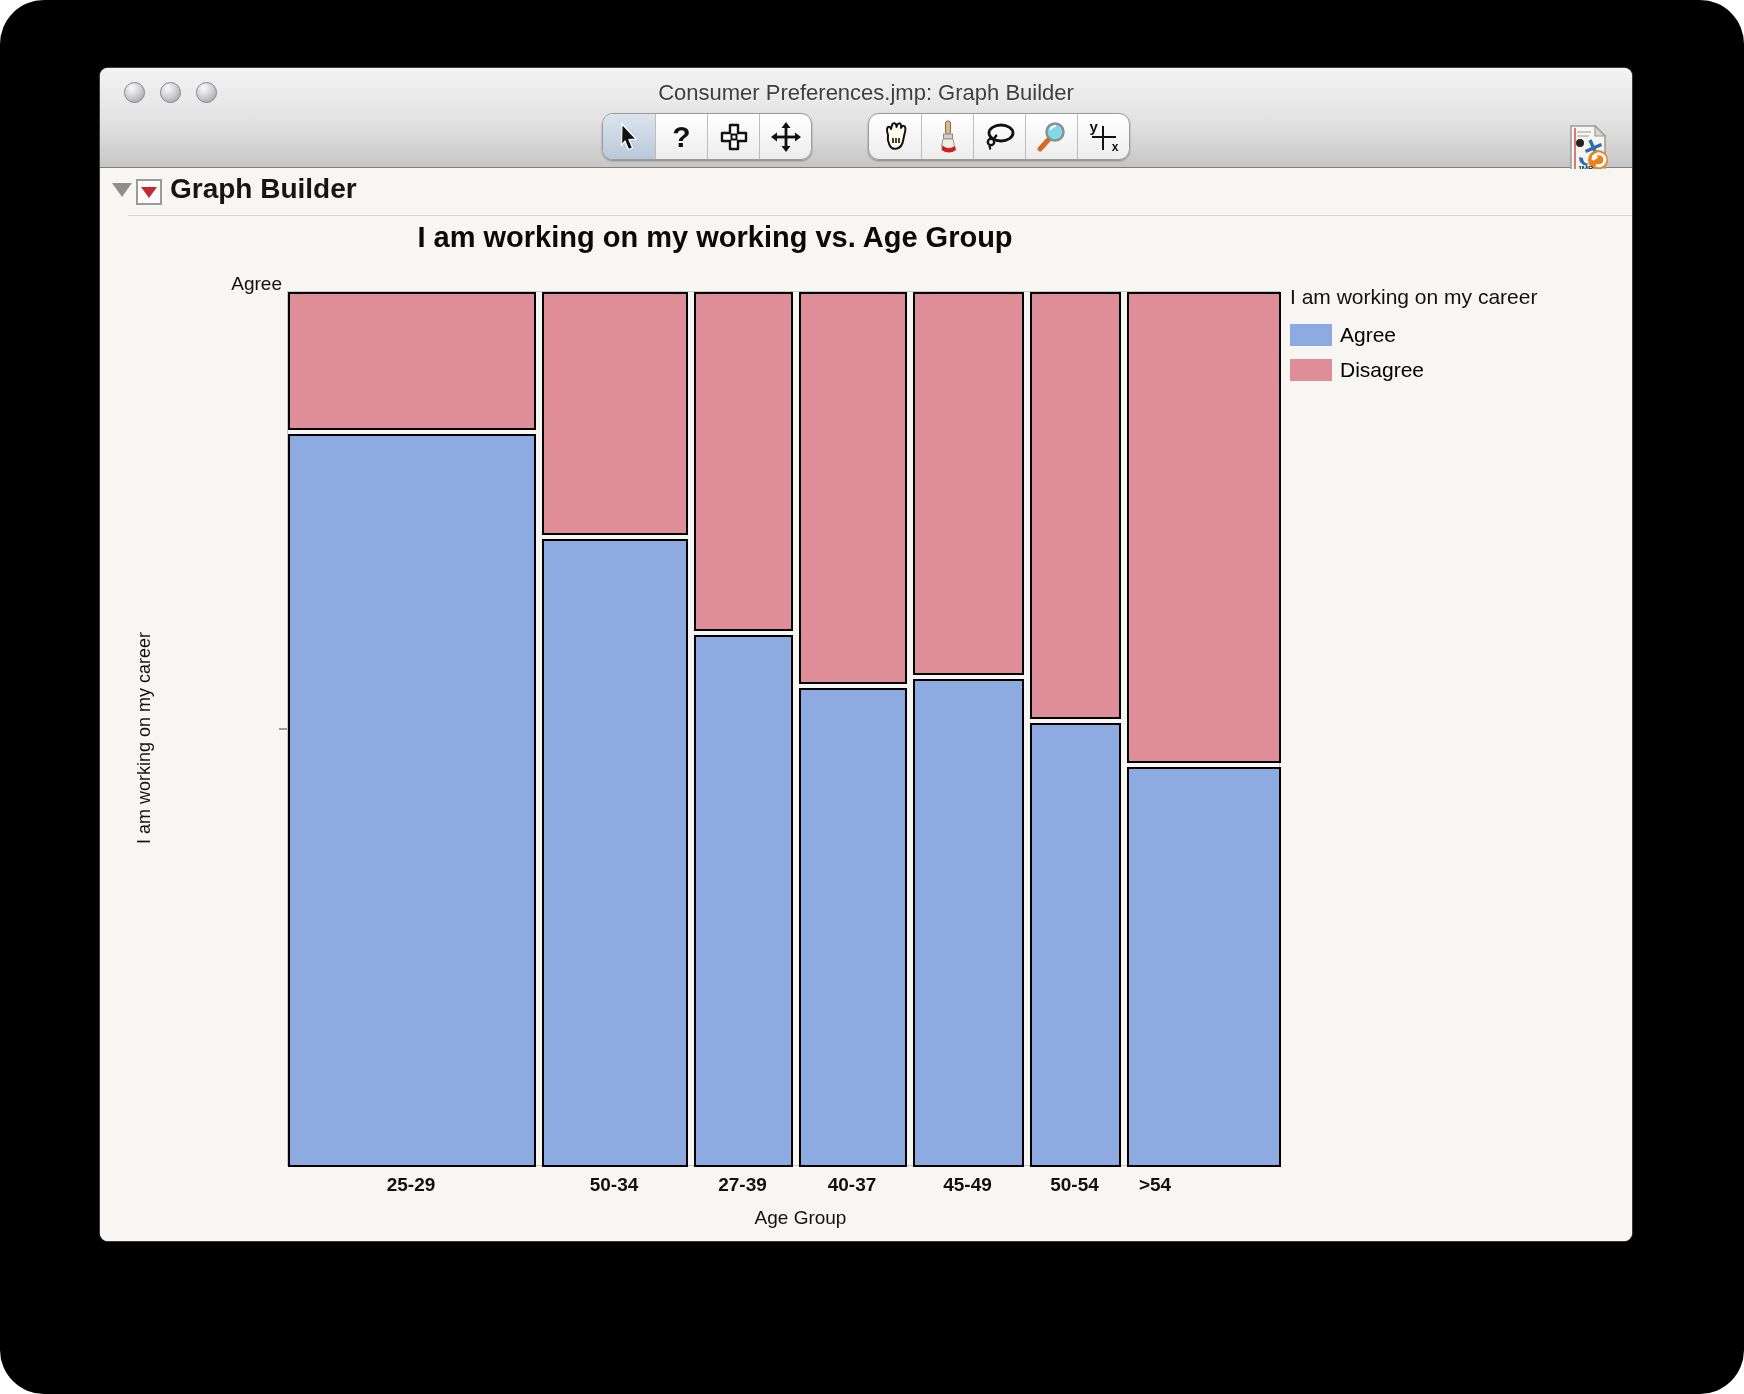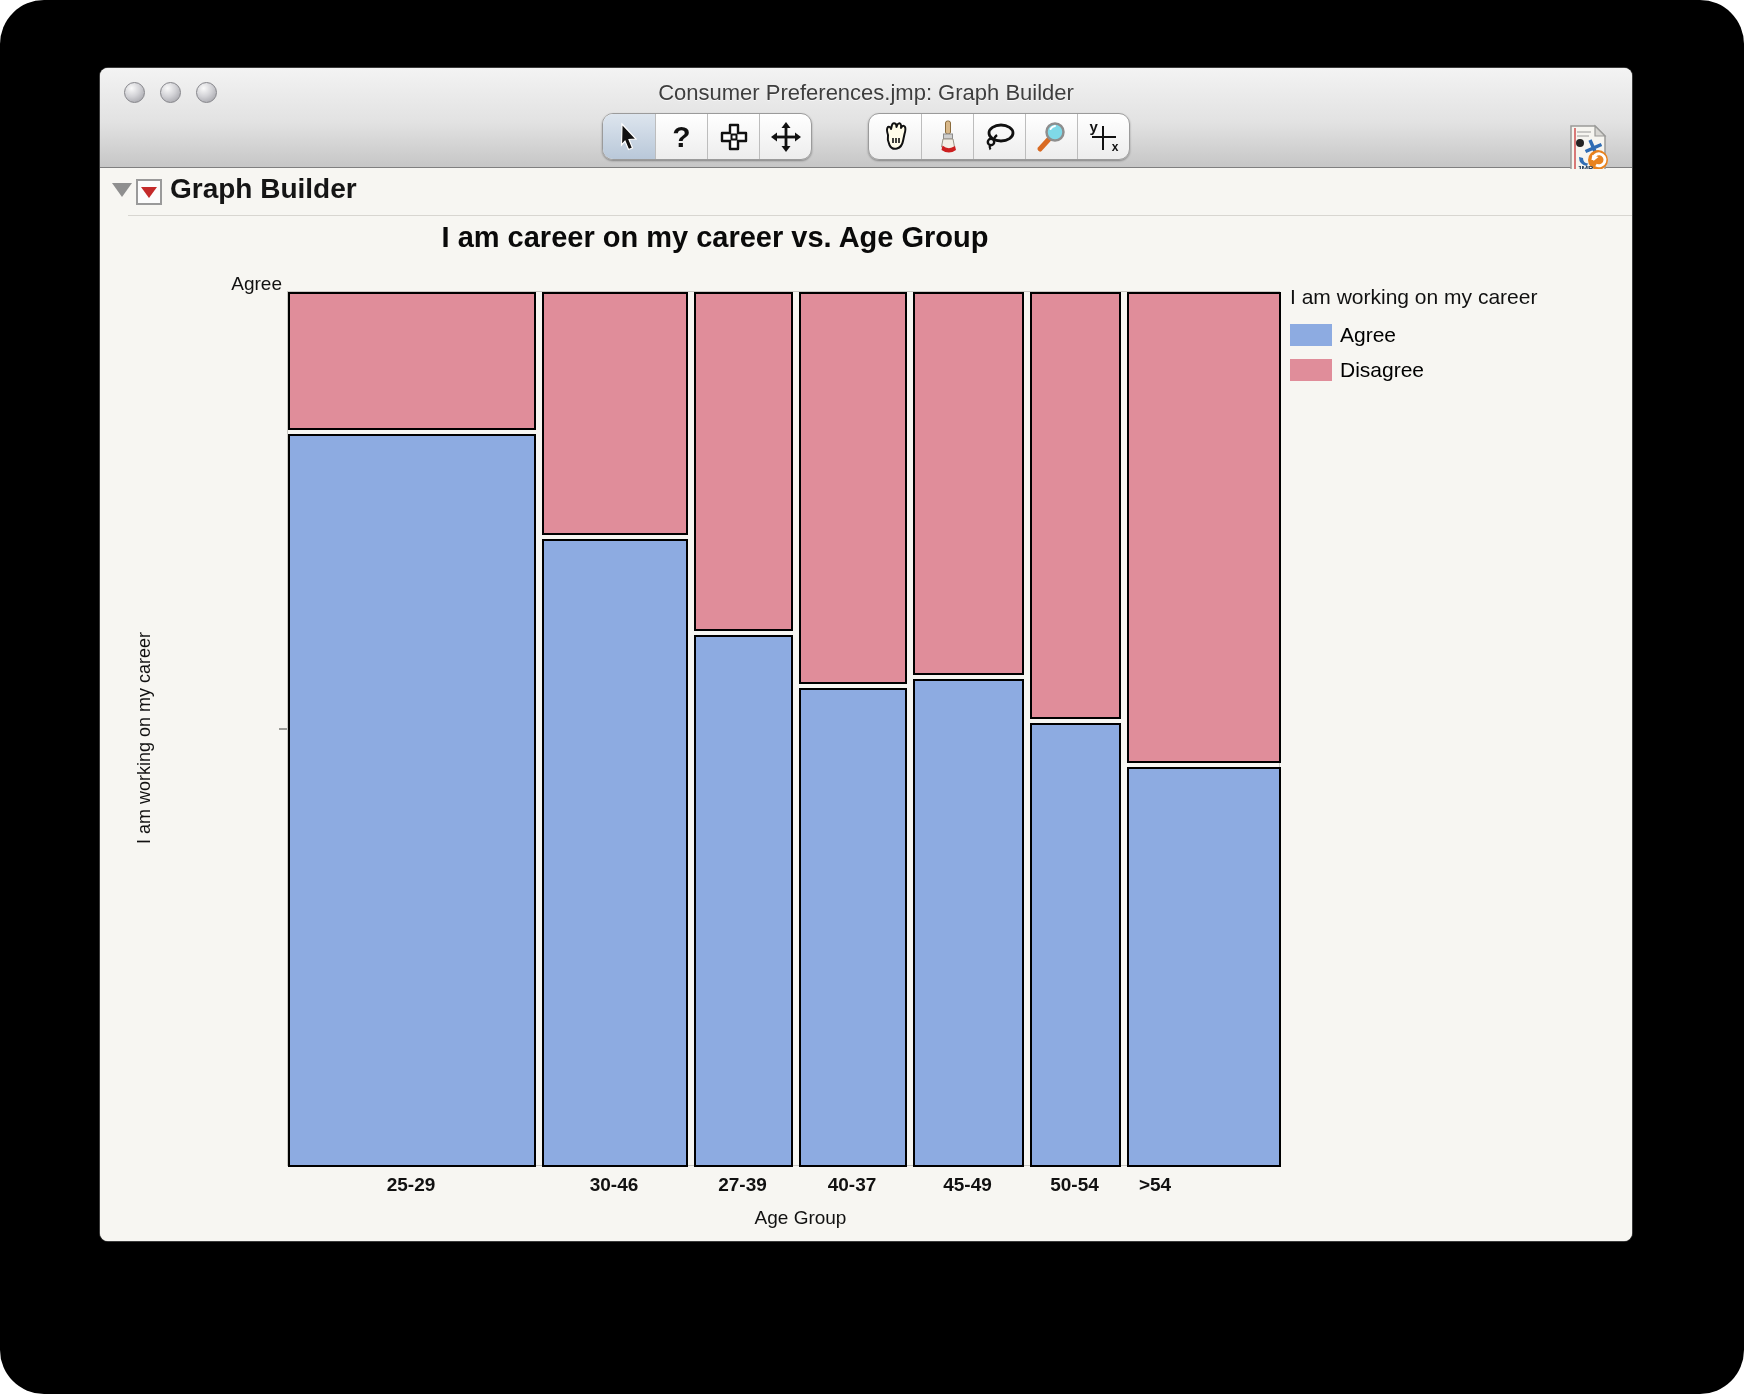--- a/index.html
+++ b/index.html
@@ -161,21 +161,21 @@
     </div>
 
     <div class="content">
       <div class="disclosure"></div>
       <div class="redtri-btn">
         <div class="redtri"></div>
       </div>
       <div class="gb-title">Graph Builder</div>
       <div class="divider"></div>
 
-      <div class="chart-title">I am career on my career vs. Age Group</div>
+      <div class="chart-title">I am working on my working vs. Age Group</div>
 
       <div class="ytick">Agree</div>
       <div class="tick" style="left:179px;top:559px;width:8px;height:2px;"></div>
       <div class="ylabel">I am working on my career</div>
 
       <div class="plot" id="plot">
           <div class="col" style="left: 0px; width: 248px;">
             <div class="seg" style="top: 0px; height: 138px; background: rgb(224, 141, 154); border-color: rgb(0, 0, 0);"></div>
             <div class="seg" style="top: 142px; height: 733px; background: rgb(141, 171, 225); border-color: rgb(0, 0, 0);"></div>
           </div>
@@ -200,21 +200,21 @@
             <div class="seg" style="top: 431px; height: 444px; background: rgb(141, 171, 225); border-color: rgb(0, 0, 0);"></div>
           </div>
           <div class="col" style="left: 839px; width: 154px;">
             <div class="seg" style="top: 0px; height: 471px; background: rgb(224, 141, 154); border-color: rgb(0, 0, 0);"></div>
             <div class="seg" style="top: 475px; height: 400px; background: rgb(141, 171, 225); border-color: rgb(0, 0, 0);"></div>
           </div>
         </div>
 
       <div class="xticks" id="xticks">
           <span class="xtick" style="left: 124px;">25-29</span>
-          <span class="xtick" style="left: 327px;">30-46</span>
+          <span class="xtick" style="left: 327px;">50-34</span>
           <span class="xtick" style="left: 455.5px;">27-39</span>
           <span class="xtick" style="left: 565px;">40-37</span>
           <span class="xtick" style="left: 680.5px;">45-49</span>
           <span class="xtick" style="left: 787.5px;">50-54</span>
           <span class="xtick" style="left: 868px;">&gt;54</span>
         </div>
       <div class="xlabel">Age Group</div>
 
       <div class="legend">
         <div class="legend-title">I am working on my career</div>

